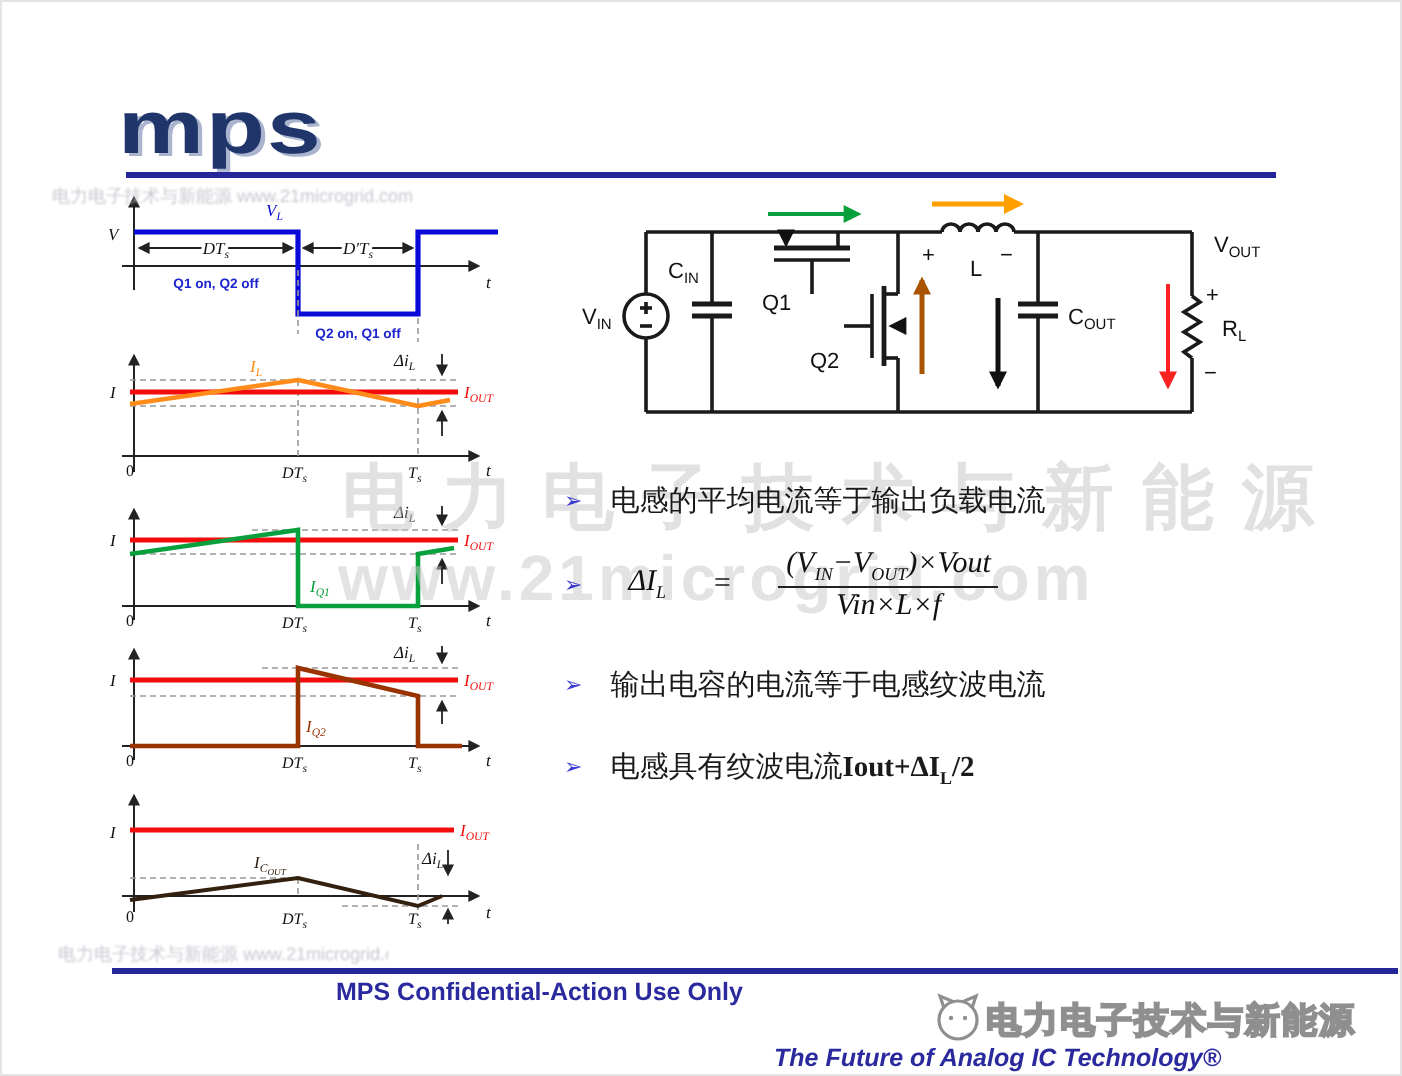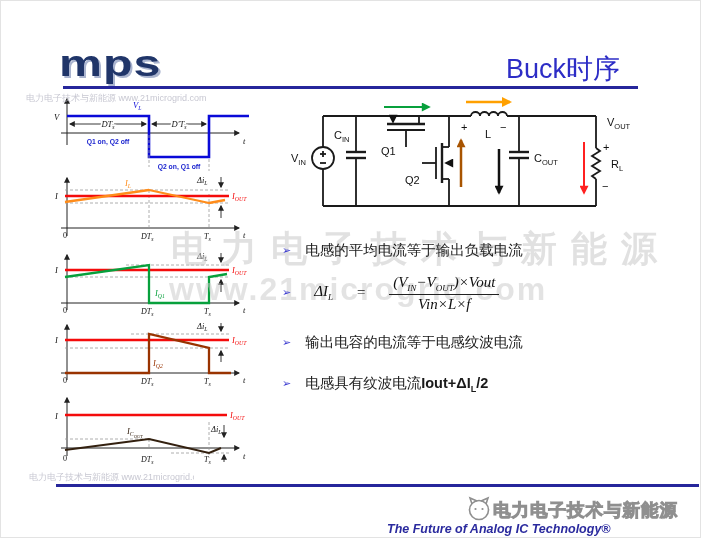--- a/index.html
+++ b/index.html
@@ -46,21 +46,21 @@
   .lbl-iq2{fill:#993300;}
   .lbl-ic{fill:#33200f;}
   .wire{stroke:#1a1a1a;stroke-width:1.8;fill:none;}
   .plate{stroke:#1a1a1a;stroke-width:2.4;fill:none;}
   .cl{font-family:"Liberation Sans",sans-serif;font-size:11px;font-style:normal;fill:#111;}
   .cl .sub{font-size:7.5px;}
   
   .bullet{position:absolute;left:281px;display:flex;align-items:center;z-index:2;
           font-family:"Liberation Serif",serif;font-size:14.5px;color:#1a1a1a;}
   .bullet .mk{color:#3a3ad0;font-size:11px;margin-right:14px;font-family:"Liberation Sans",sans-serif;}
-  .sansb{font-family:Liberation Sans, sans-serif;font-weight:bold;}
+  .sansb{font-family:Liberation Serif, serif;font-weight:bold;}
   .frm{font-family:"Liberation Serif",serif;font-style:italic;font-size:15px;display:inline-flex;
        align-items:center;gap:23px;margin-left:9px;color:#111;}
   .frac{display:inline-flex;flex-direction:column;text-align:center;line-height:1.2;}
   .num{border-bottom:1.3px solid #222;padding:0 4px;}
   sub{font-size:9px;}
   
   .fline{position:absolute;left:55px;top:483px;width:643px;height:3px;background:#26269b;z-index:2;}
   .fleft{position:absolute;left:167px;top:488px;font-size:12.5px;font-weight:bold;color:#2a2a9e;z-index:2;}
   .fright{position:absolute;left:386px;top:489px;font-size:12.5px;font-weight:bold;font-style:italic;
           color:#2a2a9e;z-index:2;margin-top:32px;}
@@ -90,21 +90,20 @@
       <marker id="mblk" viewBox="0 0 10 10" refX="8" refY="5" markerUnits="userSpaceOnUse" markerWidth="10" markerHeight="9" orient="auto">
           <path d="M0 0L10 5L0 10z" fill="#111"></path>
         </marker>
       <marker id="mred" viewBox="0 0 10 10" refX="8" refY="5" markerUnits="userSpaceOnUse" markerWidth="10" markerHeight="9" orient="auto">
           <path d="M0 0L10 5L0 10z" fill="#ff2020"></path>
         </marker>
     </defs>
   </svg>
 
   <div class="logo">mps</div>
-  <div class="title">Buck时序</div>
   <div class="hline"></div>
   <div class="strip strip1">电力电子技术与新能源 www.21microgrid.com</div>
 
   <svg class="chart" style="left:50px;top:92px" width="212" height="82" viewBox="0 0 212 82">
     <line class="axis" x1="16" y1="52" x2="16" y2="6" marker-end="url(#ma)"></line>
     <line class="axis" x1="10" y1="40" x2="188" y2="40" marker-end="url(#ma)"></line>
     <text class="mi" x="3" y="27">V</text>
     <text class="mi" x="192" y="51">t</text>
     <path class="tr-vl" d="M16,23 H98 V64 H158 V23 H198"></path>
     <text class="mi lbl-vl" x="82" y="15"><tspan>V</tspan><tspan class="sub" dy="2">L</tspan></text>
@@ -294,20 +293,21 @@
     <span class="mk">➢</span>
     <span>输出电容的电流等于电感纹波电流</span>
   </div>
   <div class="bullet" style="top:373px">
     <span class="mk">➢</span>
     <span><span>电感具有纹波电流</span><span class="sansb"><span>Iout+ΔI</span><sub>L</sub><span>/2</span></span></span>
   </div>
 
   <div class="strip strip2">电力电子技术与新能源 www.21microgrid.com</div>
   <div class="fline"></div>
+  <div class="fleft">MPS Confidential-Action Use Only</div>
   <div class="fright">The Future of Analog IC Technology®</div>
   <svg class="wmicon" width="28" height="28" viewBox="0 0 28 28">
     <circle cx="14" cy="15" r="9.5" fill="#fff" fill-opacity="0.6" stroke="#8f8f8f" stroke-width="1.6"></circle>
     <path d="M7,9 L5,3 L12,6" fill="none" stroke="#8f8f8f" stroke-width="1.6"></path>
     <path d="M21,9 L23,3 L16,6" fill="none" stroke="#8f8f8f" stroke-width="1.6"></path>
     <circle cx="10.5" cy="14" r="1.1" fill="#8f8f8f"></circle>
     <circle cx="17.5" cy="14" r="1.1" fill="#8f8f8f"></circle>
   </svg>
   <div class="wmcorner">电力电子技术与新能源</div>
 

